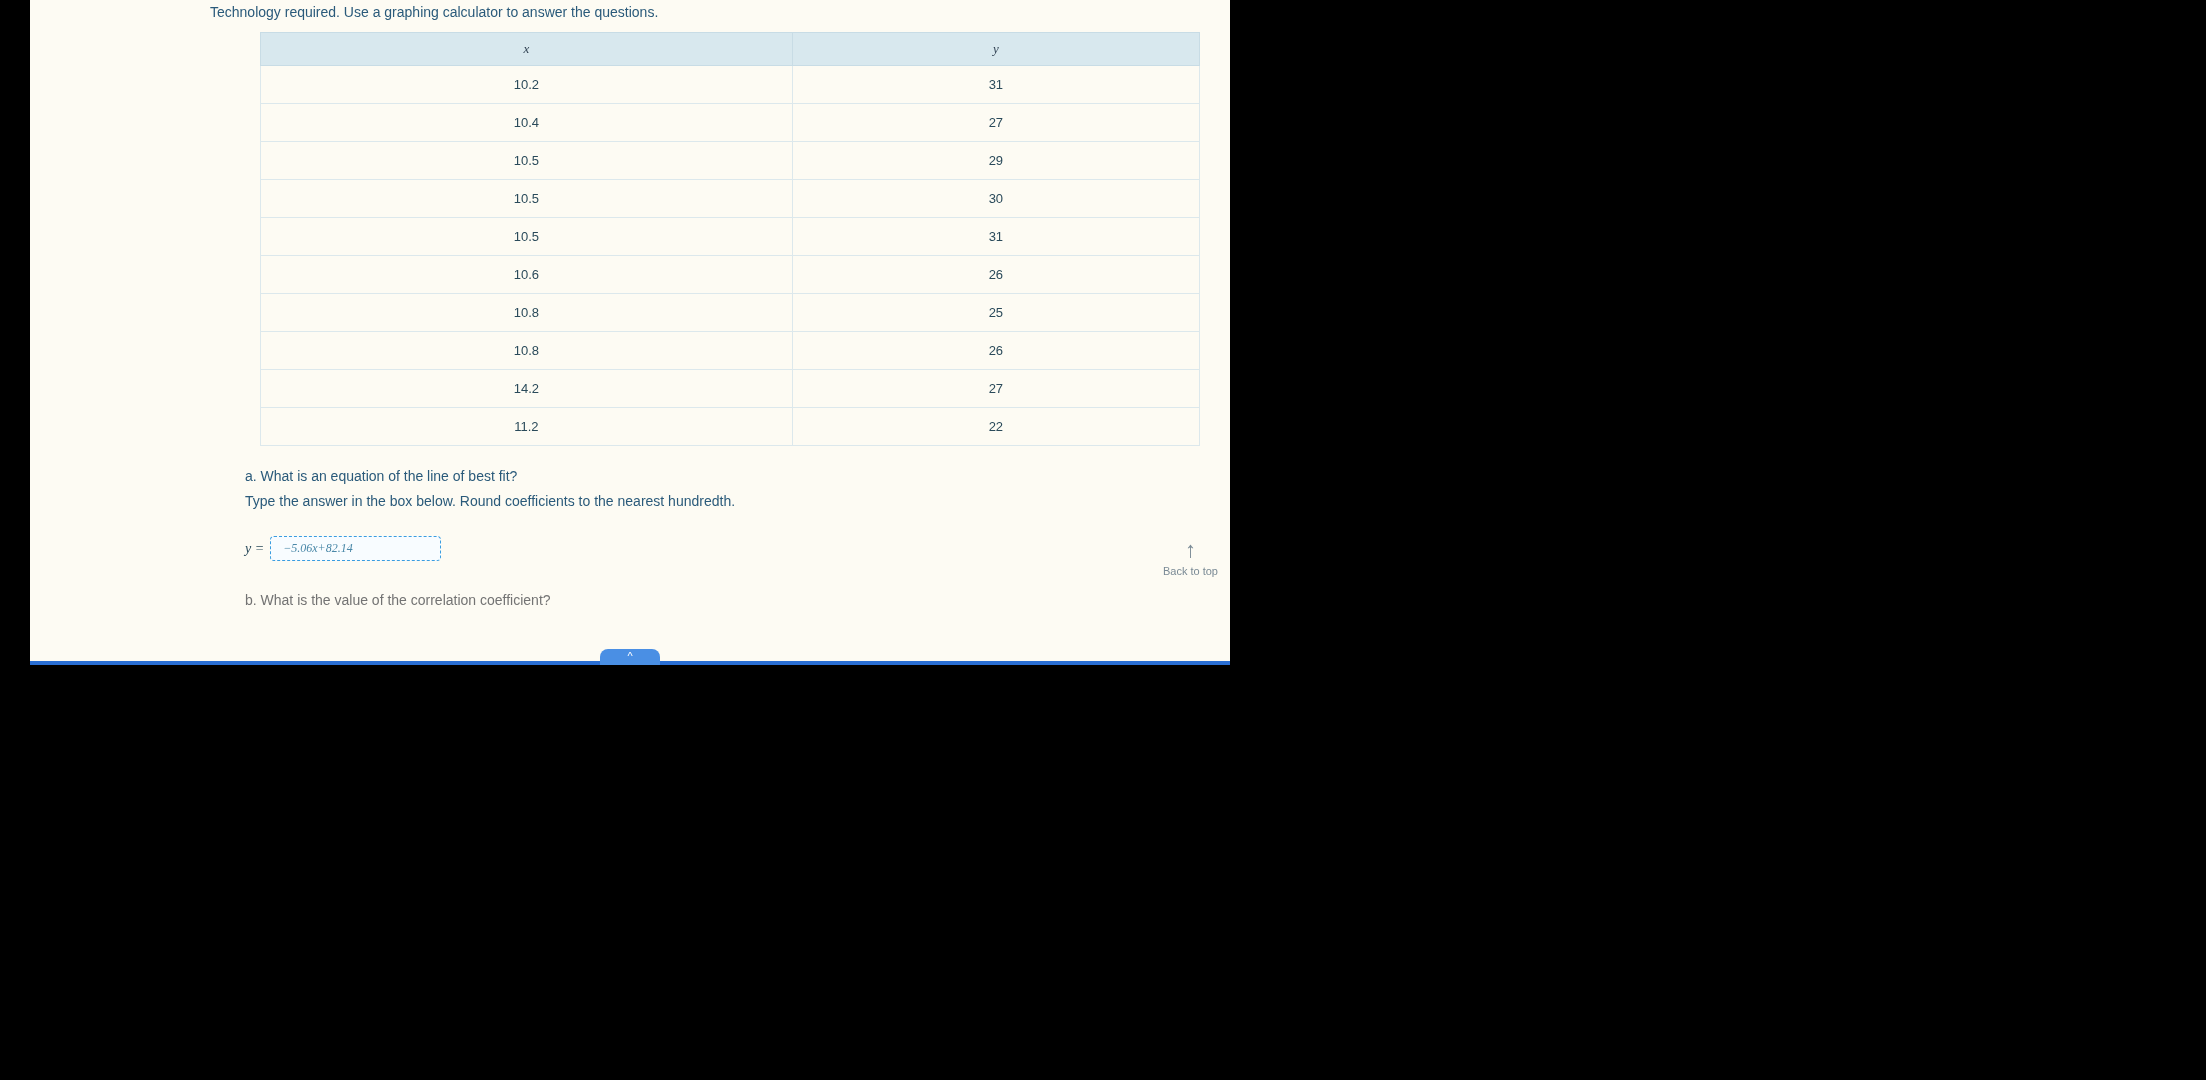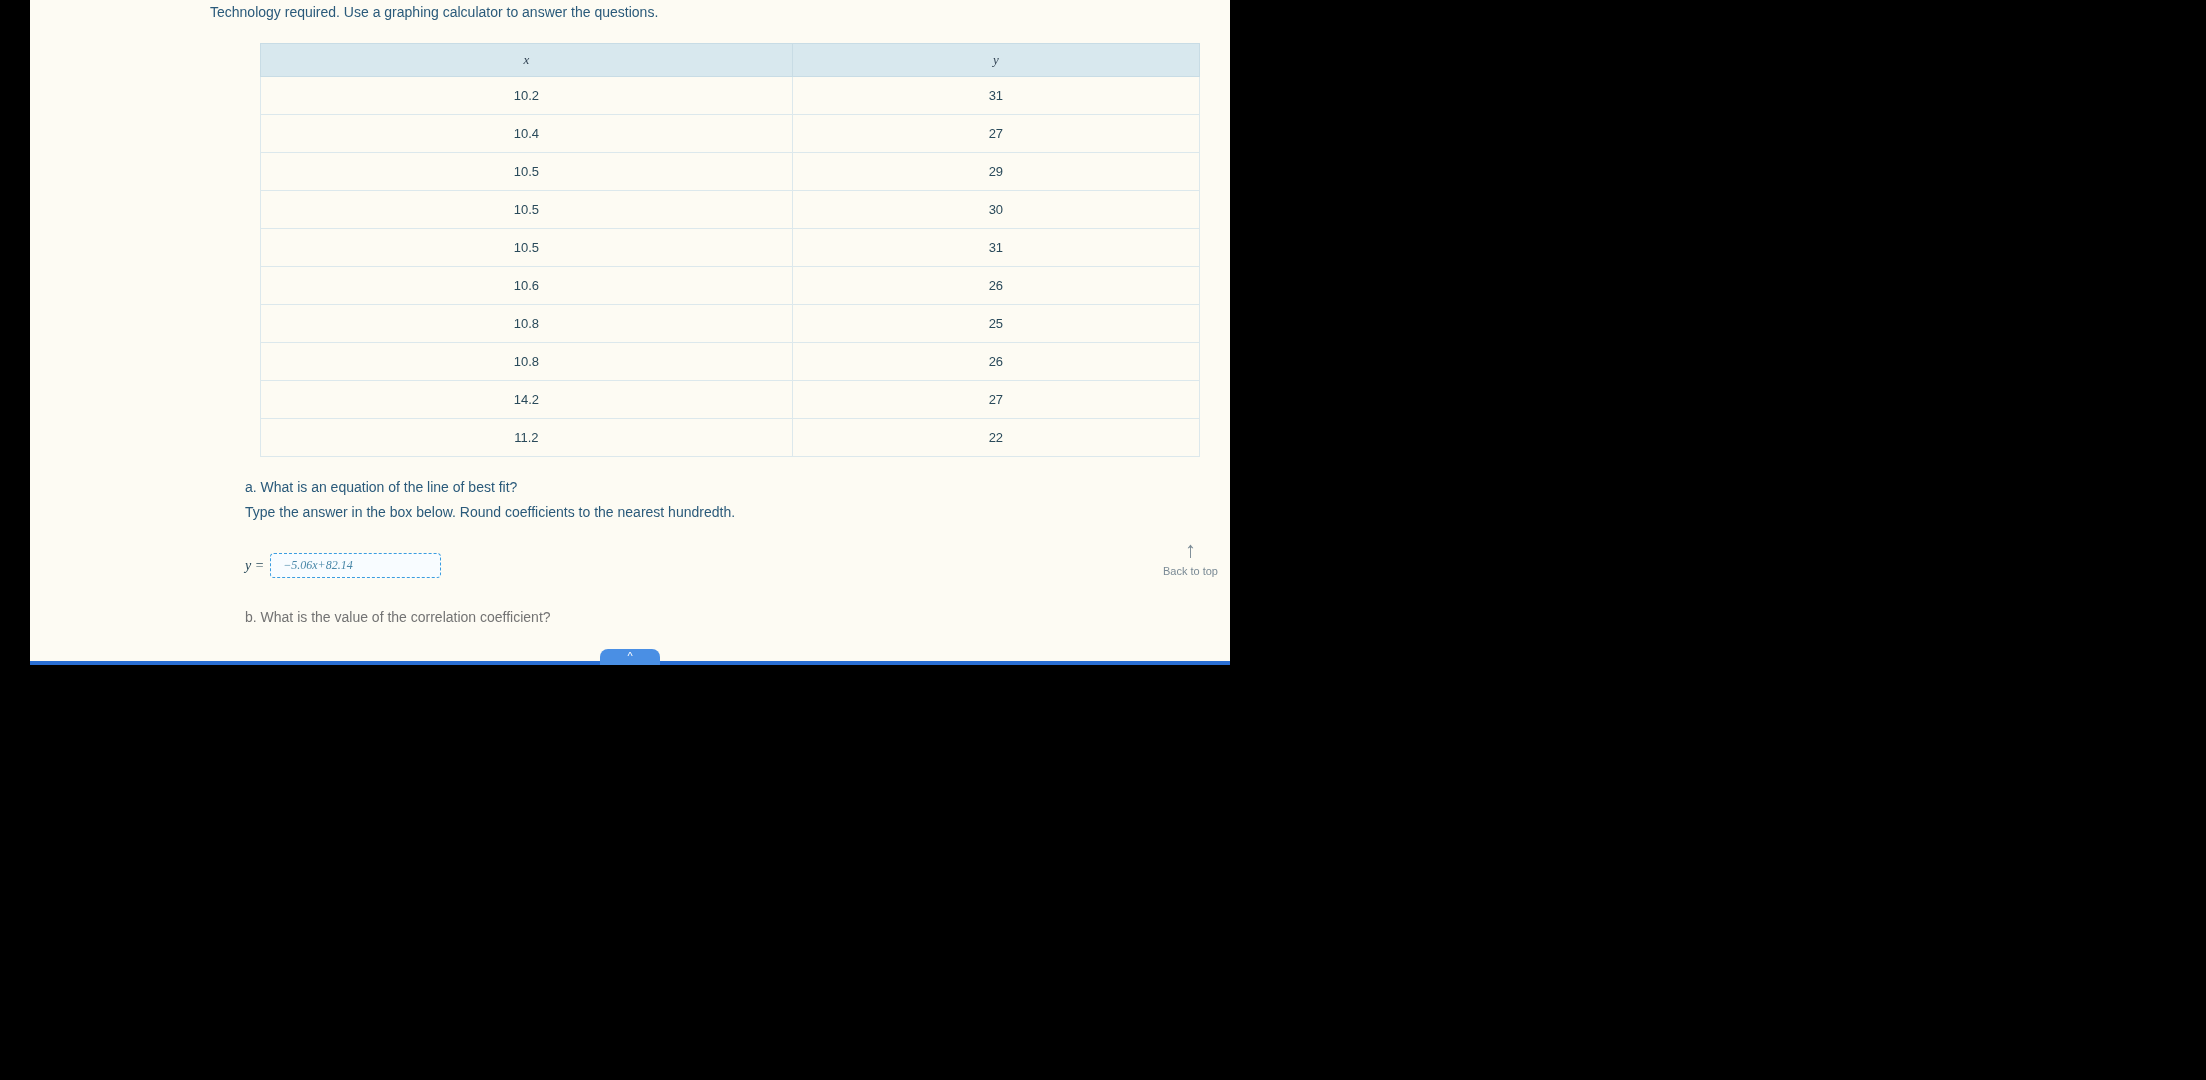--- a/index.html
+++ b/index.html
@@ -17,21 +17,21 @@
     top: 0;
     width: 1200px;
     height: 665px;
     background: #fdfbf3;
     padding: 0;
     overflow: hidden;
   }
   .instruction {
     font-size: 14px;
     color: #2a5a7a;
-    padding: 4px 0 23px 180px;
+    padding: 4px 0 12px 180px;
     font-weight: 500;
   }
   .data-table {
     width: 940px;
     margin: 0 0 0 230px;
     border-collapse: collapse;
     background: #fdfbf3;
     border: 1px solid #c8dce5;
   }
   .data-table th {
@@ -53,21 +53,21 @@
     text-align: center;
     background: #fdfbf3;
   }
   .question-block {
     margin: 18px 0 0 215px;
     color: #2a5a7a;
     font-size: 14px;
     line-height: 1.8;
   }
   .question-a { }
-  .instruction-line { margin-bottom: 28px; }
+  .instruction-line { margin-bottom: 22px; }
   .answer-line {
     display: flex;
     align-items: center;
     gap: 6px;
     margin-bottom: 26px;
   }
   .answer-prefix {
     font-style: italic;
     font-family: Georgia, serif;
     color: #2a4a5a;

